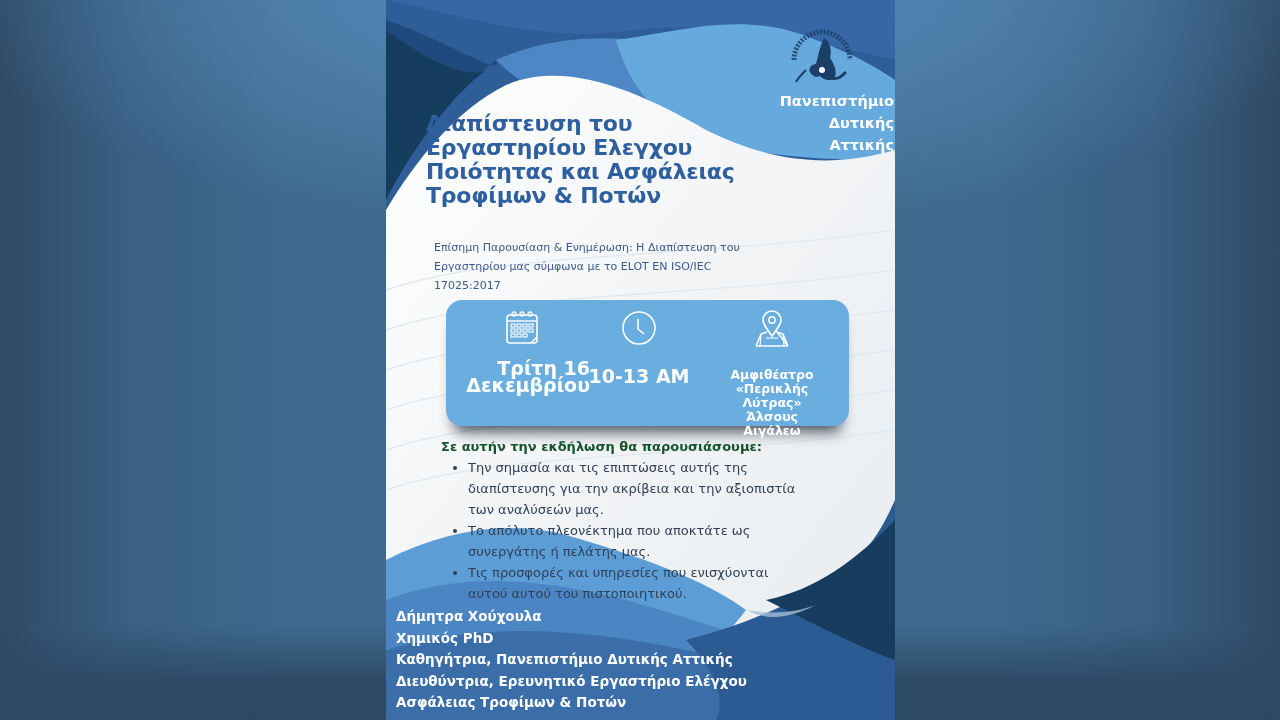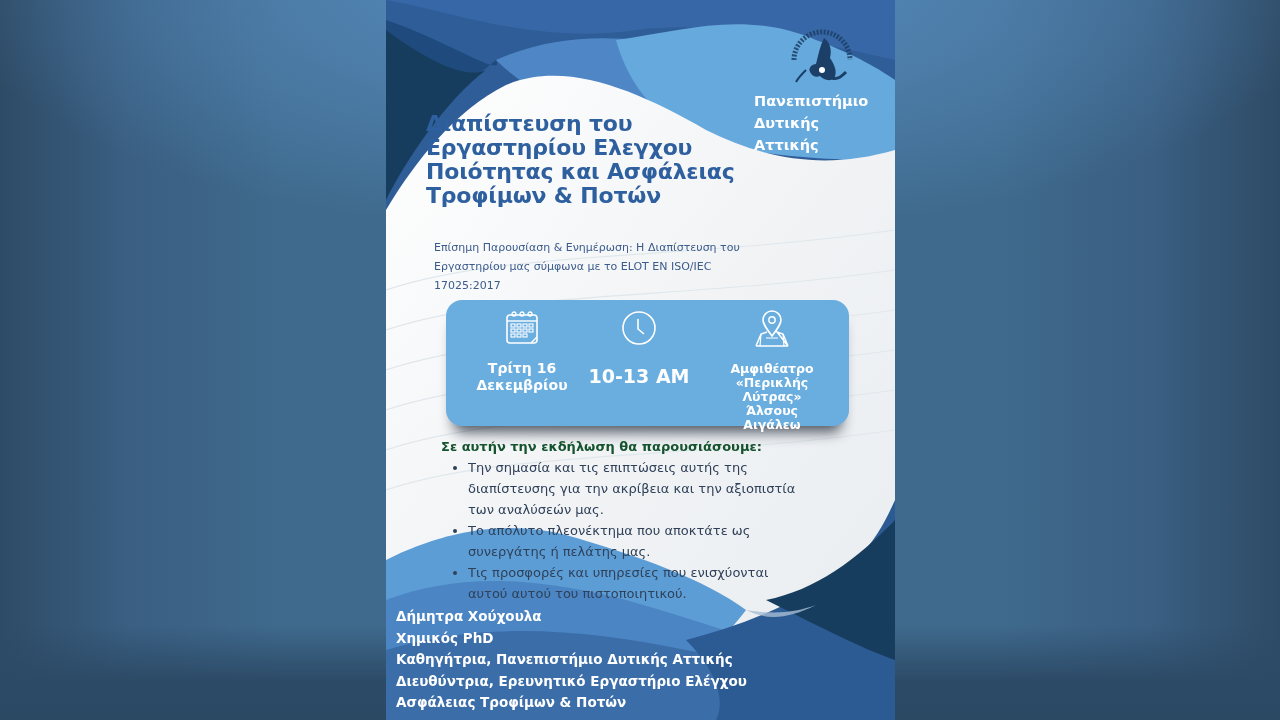--- a/index.html
+++ b/index.html
@@ -22,21 +22,21 @@
   .poster {
     position:absolute; left:386px; top:0; width:509px; height:720px;
     overflow:hidden; background:#f4f6f8;
   }
   .poster svg.bg { position:absolute; left:0; top:0; }
   .logo {
     position:absolute; left:398px; top:20px; width:76px; height:80px;
   }
   .uni-name {
     position:absolute; left:368px; top:90px; width:140px;
-    text-align:left; color:#ffffff; font-weight:bold;
+    text-align:right; color:#ffffff; font-weight:bold;
     font-size:14.5px; line-height:22px;
   }
   .title {
     position:absolute; left:40px; top:112px; width:380px;
     text-align:left; color:#2e5f9e; font-weight:bold;
     font-size:22px; line-height:24px; letter-spacing:-0.2px;
   }
   .subtitle {
     position:absolute; left:48px; top:238px; width:400px;
     color:#3b5b8c; font-size:11px; line-height:19px;
@@ -44,23 +44,23 @@
   .info-box {
     position:absolute; left:60px; top:300px; width:403px; height:126px;
     background:#6aaee0; border-radius:16px;
     box-shadow: 0 14px 14px -8px rgba(20,30,45,0.75);
   }
   .info-col { position:absolute; top:10px; text-align:center; color:#ffffff; font-weight:bold; }
   .info-col .icon { display:block; margin:0 auto; }
   .col-date { left:8px; width:136px; }
   .col-time { left:138px; width:110px; }
   .col-place { left:258px; width:136px; }
-  .col-date .label { font-size:14px; line-height:17px; margin-top:14px; }
+  .col-date .label { font-size:19px; line-height:17px; margin-top:14px;text-align:right; }
   .col-time .label { font-size:19px; line-height:17px; margin-top:22px; }
-  .col-place .label { font-size:12.5px; line-height:14px; margin-top:14px; }
+  .col-place .label { font-size:12.5px; line-height:14px; margin-top:20px; }
   .intro {
     position:absolute; left:55px; top:436px; color:#14532d; font-size:13px; line-height:21px;font-weight:bold;
   }
   .bullets {
     position:absolute; left:60px; top:457px; width:400px; margin:0; padding:0 0 0 22px;
     color:#2f4159; font-size:13px; line-height:21px;
   }
   .bullets li { margin:0; padding:0; }
   .speaker {
     position:absolute; left:10px; top:606px; color:#ffffff; font-weight:bold;

